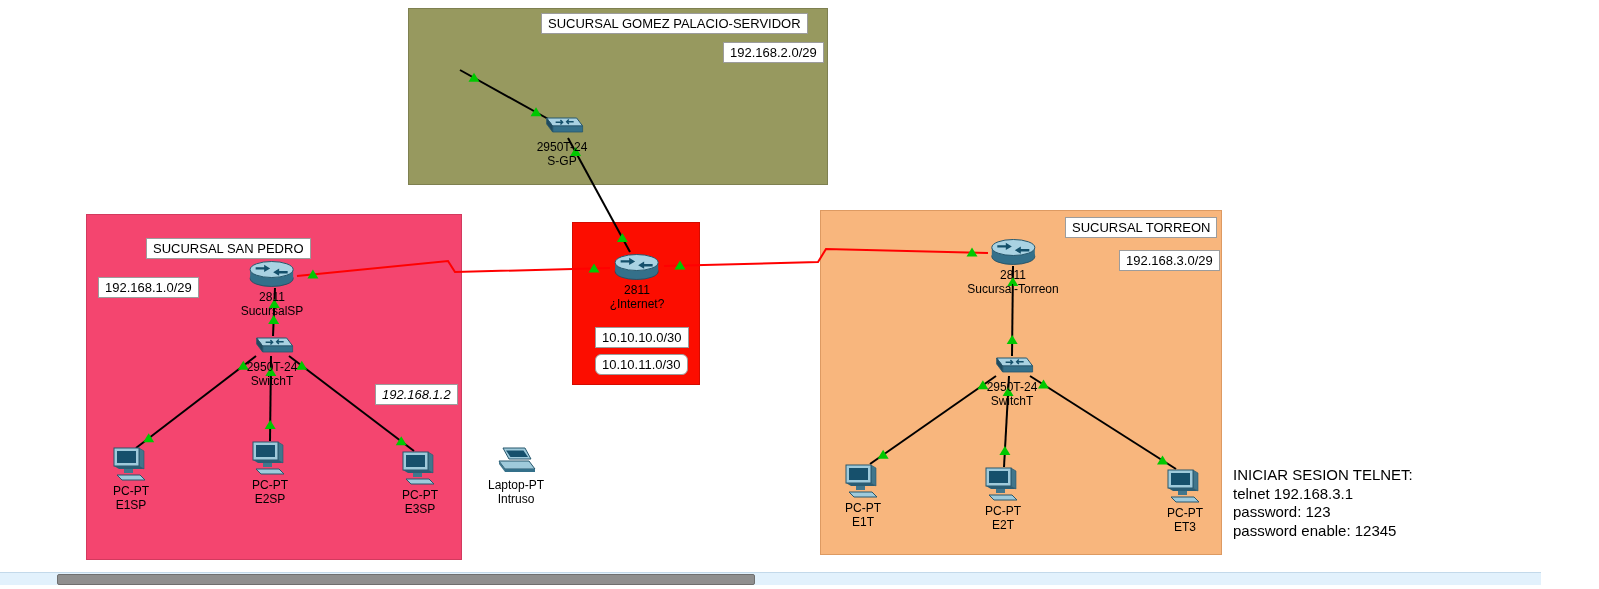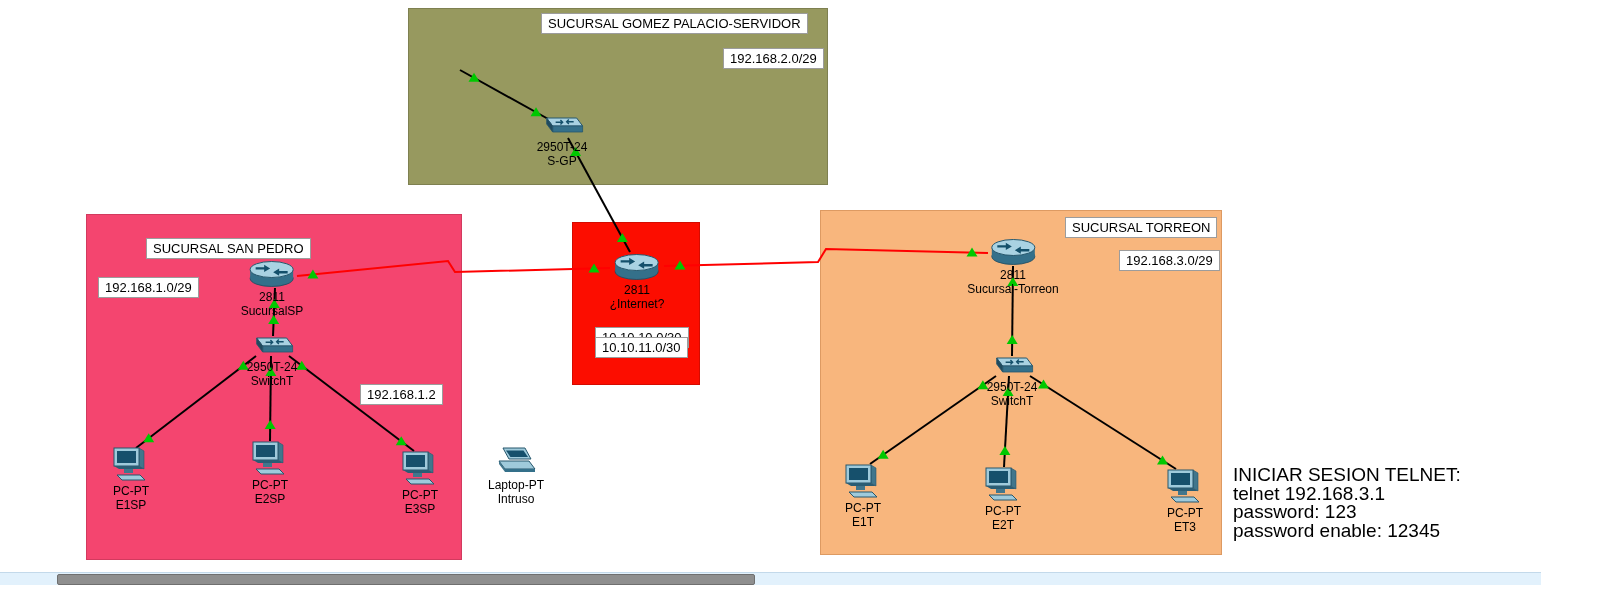--- a/index.html
+++ b/index.html
@@ -14,21 +14,21 @@
 
   #edges { position:absolute; left:0; top:0; z-index:3; pointer-events:none; }
 
   .device { position:absolute; transform:translateX(-50%); text-align:center; z-index:4; cursor:pointer; }
   .device .icon { display:block; margin:0 auto 2px auto; }
   .dlabel { font-size:12px; line-height:14px; color:#000; white-space:nowrap; }
 
   .tag { position:absolute; z-index:5; background:#ffffff; border:1px solid #9c9c9c;
          padding:2px 6px; font-size:13px; line-height:15px; color:#000; white-space:nowrap; }
 
-  .note { position:absolute; z-index:5; color:#000; font-size:19px; line-height:18.5px;
+  .note { position:absolute; z-index:5; color:#000; font-size:15px; line-height:18.5px;
           background:#ffffff; white-space:nowrap; }
 
   .hscroll { position:absolute; left:0; top:572px; width:1599px; height:13px;
              background:#e2f1fc; border-top:1px solid #c3d9ea; z-index:6; }
   .hscroll-thumb { position:absolute; left:57px; top:1px; width:698px; height:11px;
                    background:#8f8f8f; border:1px solid #6f6f6f; border-radius:2px; }
 </style>
 </head>
 <body>
 
@@ -115,26 +115,26 @@
       <polygon points="883.1174851475466,449.83858180171353 877.6174851475466,458.83858180171353 888.6174851475466,458.83858180171353" fill="#00c800"></polygon>
       <polyline points="1009,376 1004,467" fill="none" stroke="#000000" stroke-width="2"></polyline>
       <polygon points="1008.1222031387381,386.9759028749664 1002.6222031387381,395.9759028749664 1013.6222031387381,395.9759028749664" fill="#00c800"></polygon>
       <polygon points="1004.8777968612619,446.0240971250336 999.3777968612619,455.0240971250336 1010.3777968612619,455.0240971250336" fill="#00c800"></polygon>
       <polyline points="1030,376 1176,469" fill="none" stroke="#000000" stroke-width="2"></polyline>
       <polygon points="1043.494776538577,379.595987795121 1037.994776538577,388.595987795121 1048.994776538577,388.595987795121" fill="#00c800"></polygon>
       <polygon points="1162.505223461423,455.404012204879 1157.005223461423,464.404012204879 1168.005223461423,464.404012204879" fill="#00c800"></polygon>
     </svg>
 
   <div class="tag" style="left:541px;  top:13px;">SUCURSAL GOMEZ PALACIO-SERVIDOR</div>
-  <div class="tag" style="left:723px;  top:48px;">192.168.2.0/29</div>
+  <div class="tag" style="left:723px;  top:42px;">192.168.2.0/29</div>
   <div class="tag" style="left:98px;   top:238px;margin-left:48px;">SUCURSAL SAN PEDRO</div>
   <div class="tag" style="left:98px;   top:277px;">192.168.1.0/29</div>
-  <div class="tag" style="left:360px;  top:384px;">192.168.1.2</div>
+  <div class="tag" style="left:375px;  top:384px;font-style:italic;">192.168.1.2</div>
   <div class="tag" style="left:595px;  top:327px;">10.10.10.0/30</div>
-  <div class="tag" style="left:595px;  top:337px;">10.10.11.0/30</div>
+  <div class="tag" style="left:595px;  top:354px;border-radius:6px;">10.10.11.0/30</div>
   <div class="tag" style="left:1065px; top:217px;">SUCURSAL TORREON</div>
   <div class="tag" style="left:1119px; top:250px;">192.168.3.0/29</div>
 
 
   <div class="device" style="left:562px; top:116px;">
     <svg class="icon" width="44" height="22">
         <use href="#sym-switch"></use>
       </svg>
     <div class="dlabel">2950T-24</div>
     <div class="dlabel">S-GP</div>

